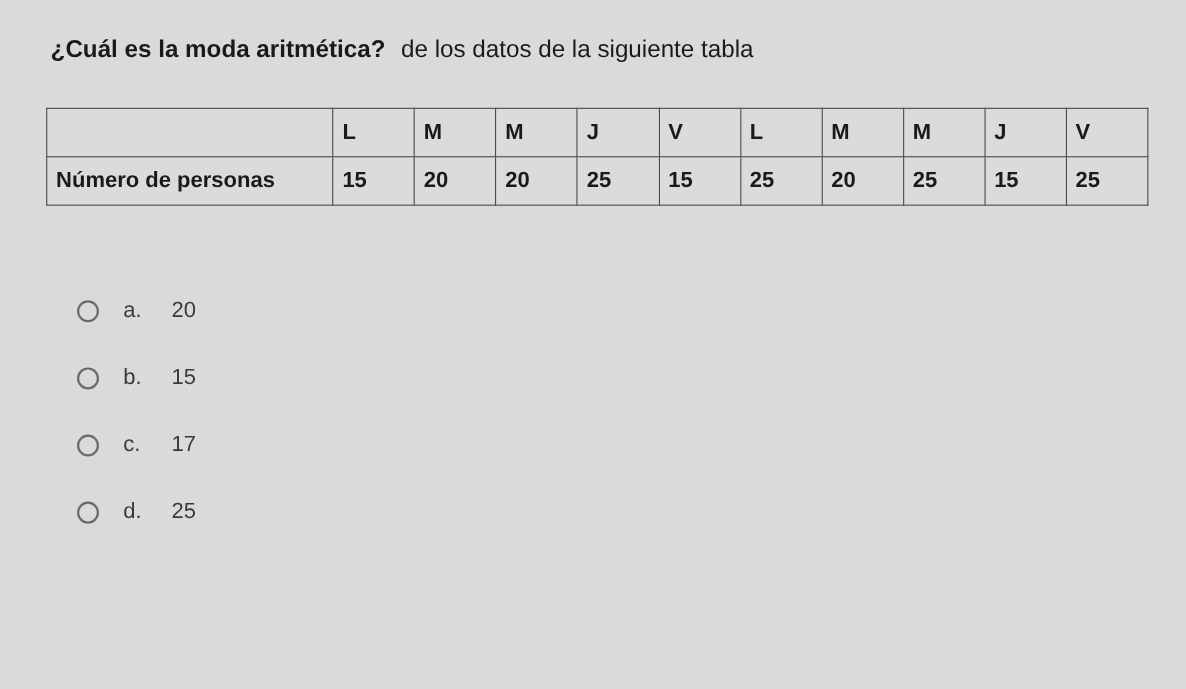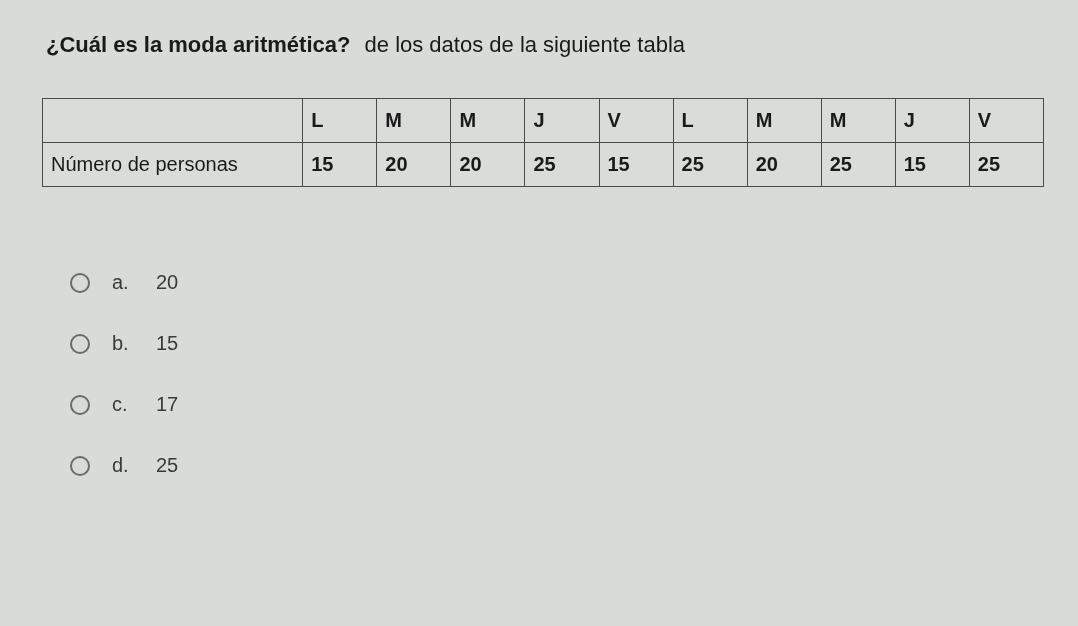--- a/index.html
+++ b/index.html
@@ -30,21 +30,21 @@
     table td, table th {
       border: 1px solid #4a4a4a;
       padding: 10px 8px;
       text-align: left;
       font-size: 20px;
       font-weight: bold;
       color: #1a1a1a;
     }
     table td:first-child {
       width: 26%;
-      font-weight: normal;
+      font-weight: bold;
     }
     table tr:first-child td:first-child {
       font-weight: normal;
     }
     .row-label {
       font-size: 20px;
       font-weight: normal;
     }
     .options {
       padding-left: 20px;

